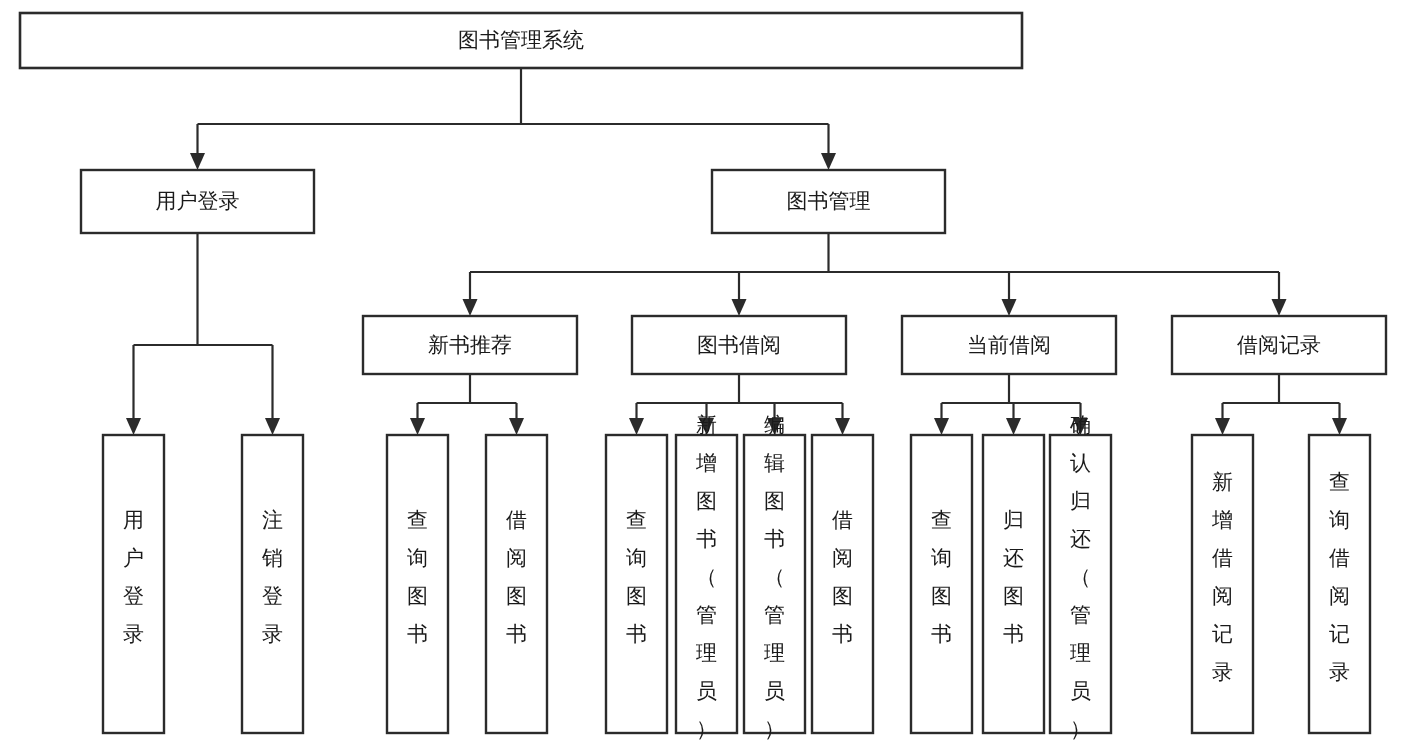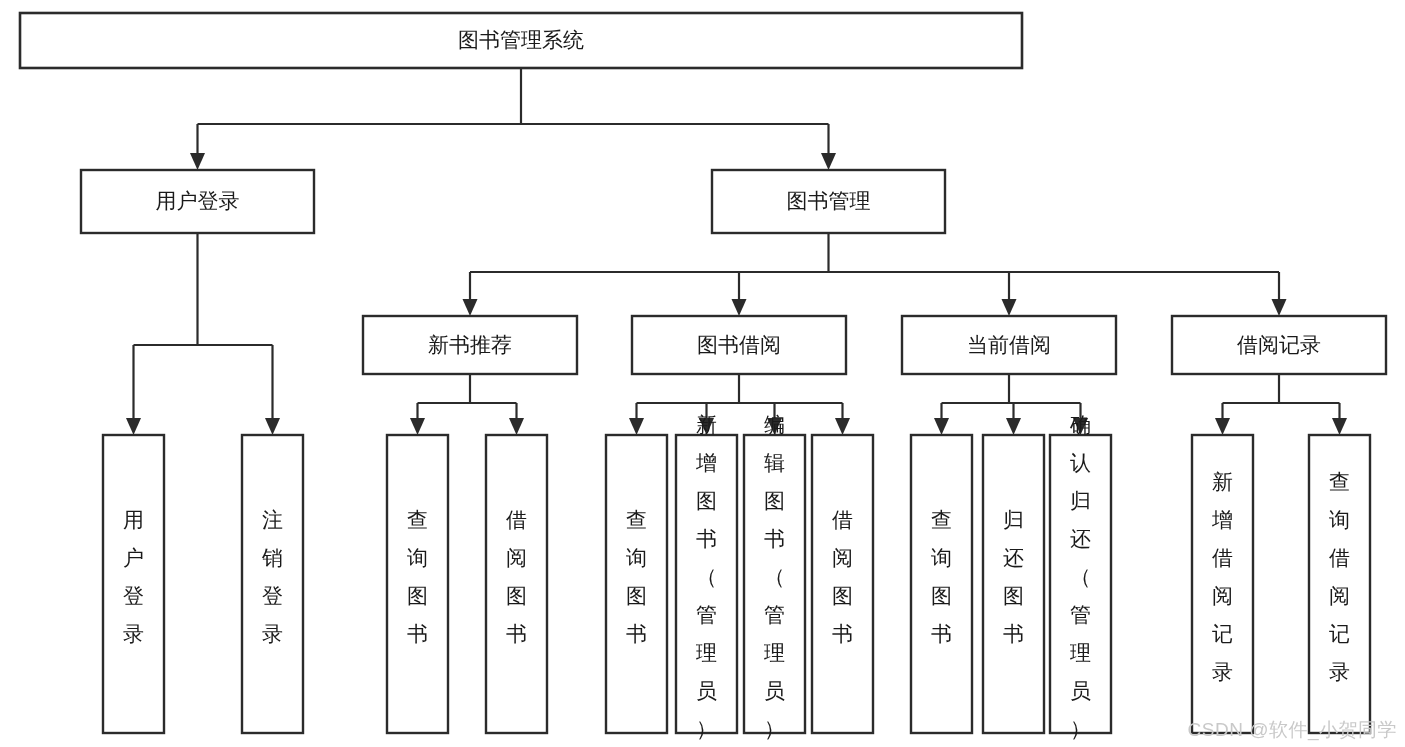--- a/index.html
+++ b/index.html
@@ -206,14 +206,13 @@
         <g>
           <rect x="1192" y="435" width="61" height="298" class="node-rect"></rect>
           <text x="1222.5" y="0" class="node-label-v"><tspan x="1222.5" y="489">新</tspan><tspan x="1222.5" y="527">增</tspan><tspan x="1222.5" y="565">借</tspan><tspan x="1222.5" y="603">阅</tspan><tspan x="1222.5" y="641">记</tspan><tspan x="1222.5" y="679">录</tspan></text>
         </g>
         <g>
           <rect x="1309" y="435" width="61" height="298" class="node-rect"></rect>
           <text x="1339.5" y="0" class="node-label-v"><tspan x="1339.5" y="489">查</tspan><tspan x="1339.5" y="527">询</tspan><tspan x="1339.5" y="565">借</tspan><tspan x="1339.5" y="603">阅</tspan><tspan x="1339.5" y="641">记</tspan><tspan x="1339.5" y="679">录</tspan></text>
         </g>
       </g>
   </svg>
-  <div class="watermark">CSDN @软件_小贺同学</div>
 </div>
 
 </body></html>

